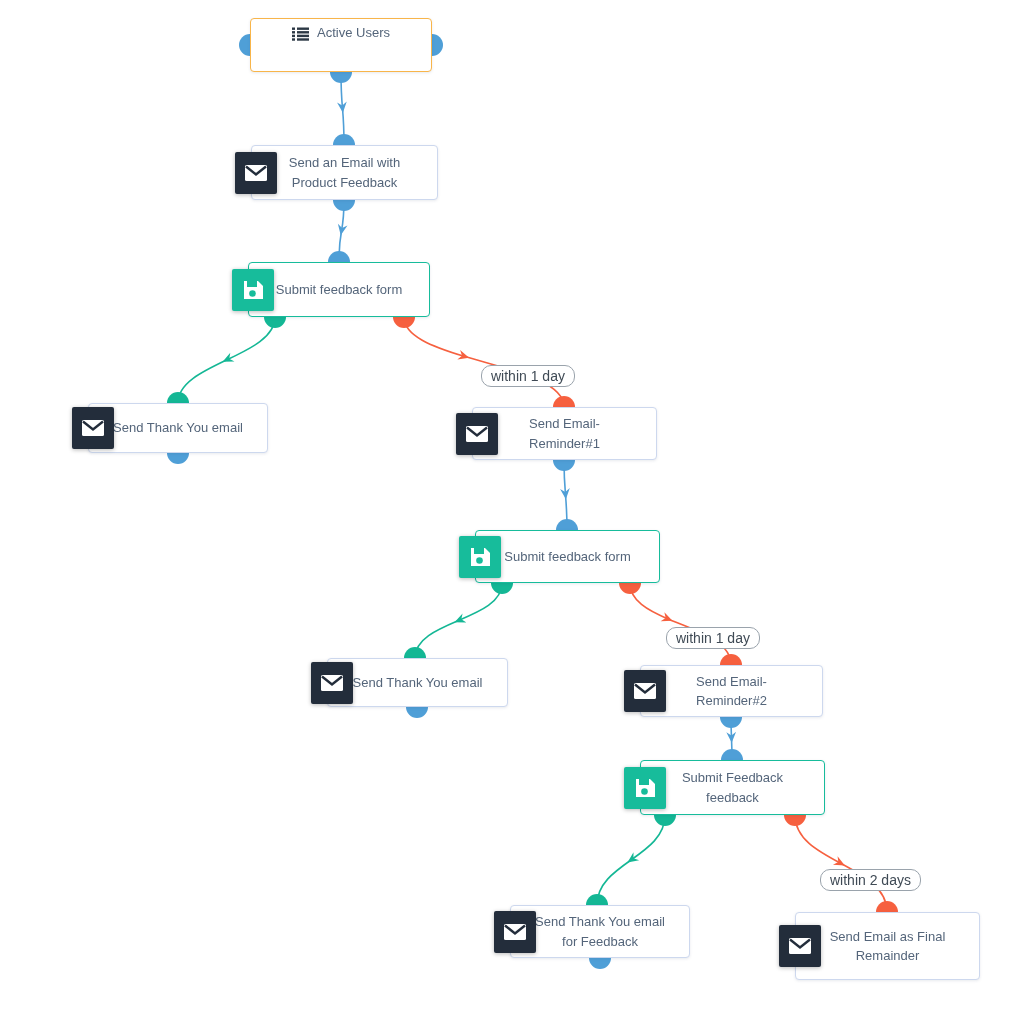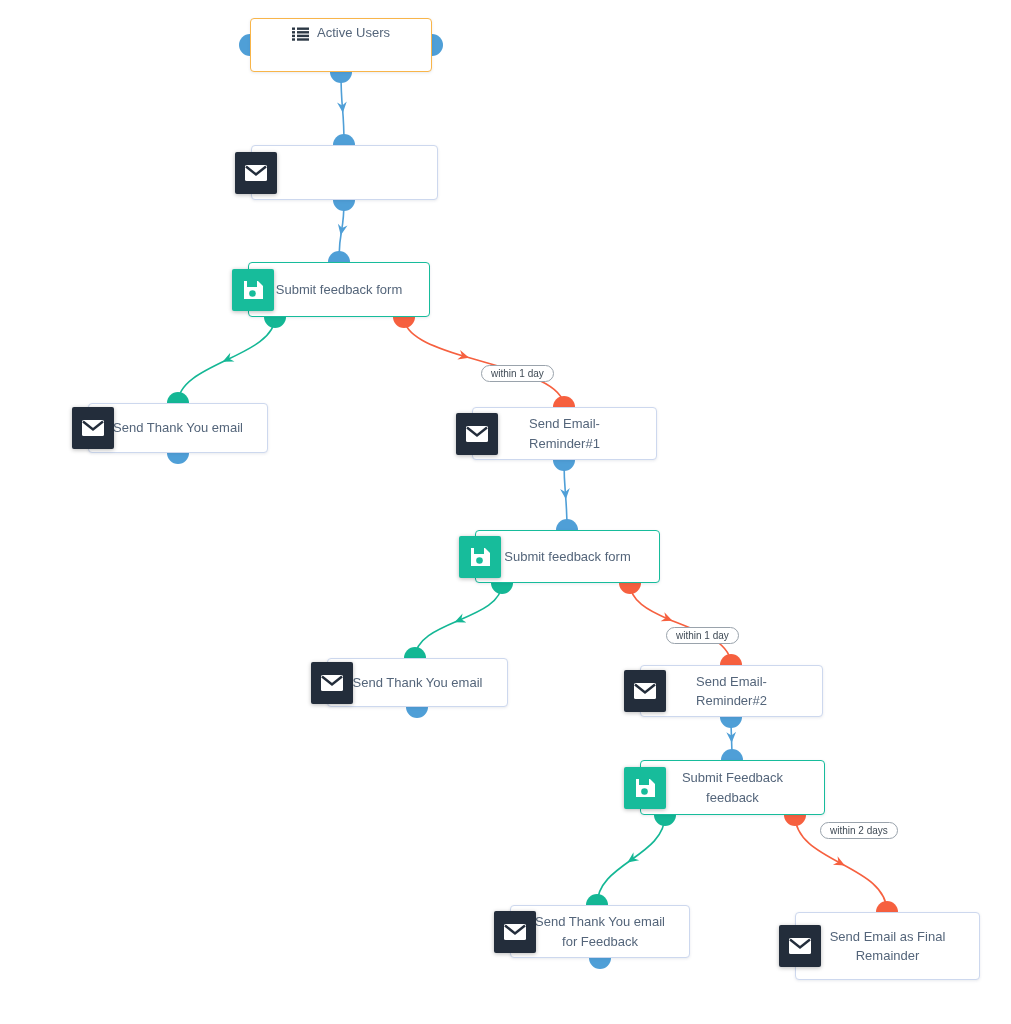--- a/index.html
+++ b/index.html
@@ -24,21 +24,21 @@
     position:absolute;left:-17px;top:50%;transform:translateY(-50%);
     width:42px;height:42px;border-radius:2px;
     display:flex;align-items:center;justify-content:center;
     box-shadow:0 1px 4px rgba(0,0,0,.28);
   }
   .badge-icon.dark{background:#232d3b;}
   .badge-icon.teal{background:#17bc9b;}
   .delay-badge{
     position:absolute;z-index:3;background:#fff;
     border:1px solid #9aa3ac;border-radius:10px;
-    padding:2px 9px;font-size:10px;color:#3f4a55;white-space:nowrap;
+    padding:2px 9px;font-size:14px;color:#3f4a55;white-space:nowrap;
     cursor:pointer;
   }
   .edge{fill:none;stroke-width:1.6px;}
 </style>
 </head>
 <body>
 
 <div class="canvas">
   <svg id="edges-svg" viewBox="0 0 1011 1024">
       <defs>
@@ -107,20 +107,22 @@
         </span>
         <span class="node-label">Active Users</span>
       </div>
       <div class="node email" style="left: 251px; top: 145px; width: 187px; height: 55px;">
         <span class="badge-icon dark">
           <svg width="40" height="40" viewBox="0 0 40 40">
             <rect x="9" y="12" width="22" height="16" rx="1.5" fill="#ffffff"></rect>
             <path d="M10 13.5 L20 21.5 L30 13.5" stroke="#232d3b" stroke-width="2.4" fill="none"></path>
           </svg>
         </span>
+        <span class="node-label">Send an Email with
+Product Feedback</span>
       </div>
       <div class="node submit" style="left: 248px; top: 262px; width: 182px; height: 55px;">
         <span class="badge-icon teal">
           <svg width="40" height="40" viewBox="0 0 40 40">
             <path d="M11 11 h14 l5 5 v13 h-19 z" fill="#ffffff"></path>
             <rect x="14" y="11" width="10" height="6" fill="#17bc9b"></rect>
             <circle cx="19.5" cy="23.5" r="3.3" fill="#17bc9b"></circle>
           </svg>
         </span>
         <span class="node-label">Submit feedback form</span>
@@ -201,15 +203,15 @@
             <path d="M10 13.5 L20 21.5 L30 13.5" stroke="#232d3b" stroke-width="2.4" fill="none"></path>
           </svg>
         </span>
         <span class="node-label">Send Email as Final
 Remainder</span>
       </div>
     </div>
   <div id="badges-layer">
       <div class="delay-badge" style="left: 481px; top: 365px;">within 1 day</div>
       <div class="delay-badge" style="left: 666px; top: 627px;">within 1 day</div>
-      <div class="delay-badge" style="left: 820px; top: 822px;">within 2 days</div>
+      <div class="delay-badge" style="left: 820px; top: 869px;">within 2 days</div>
     </div>
 </div>
 
 </body></html>

